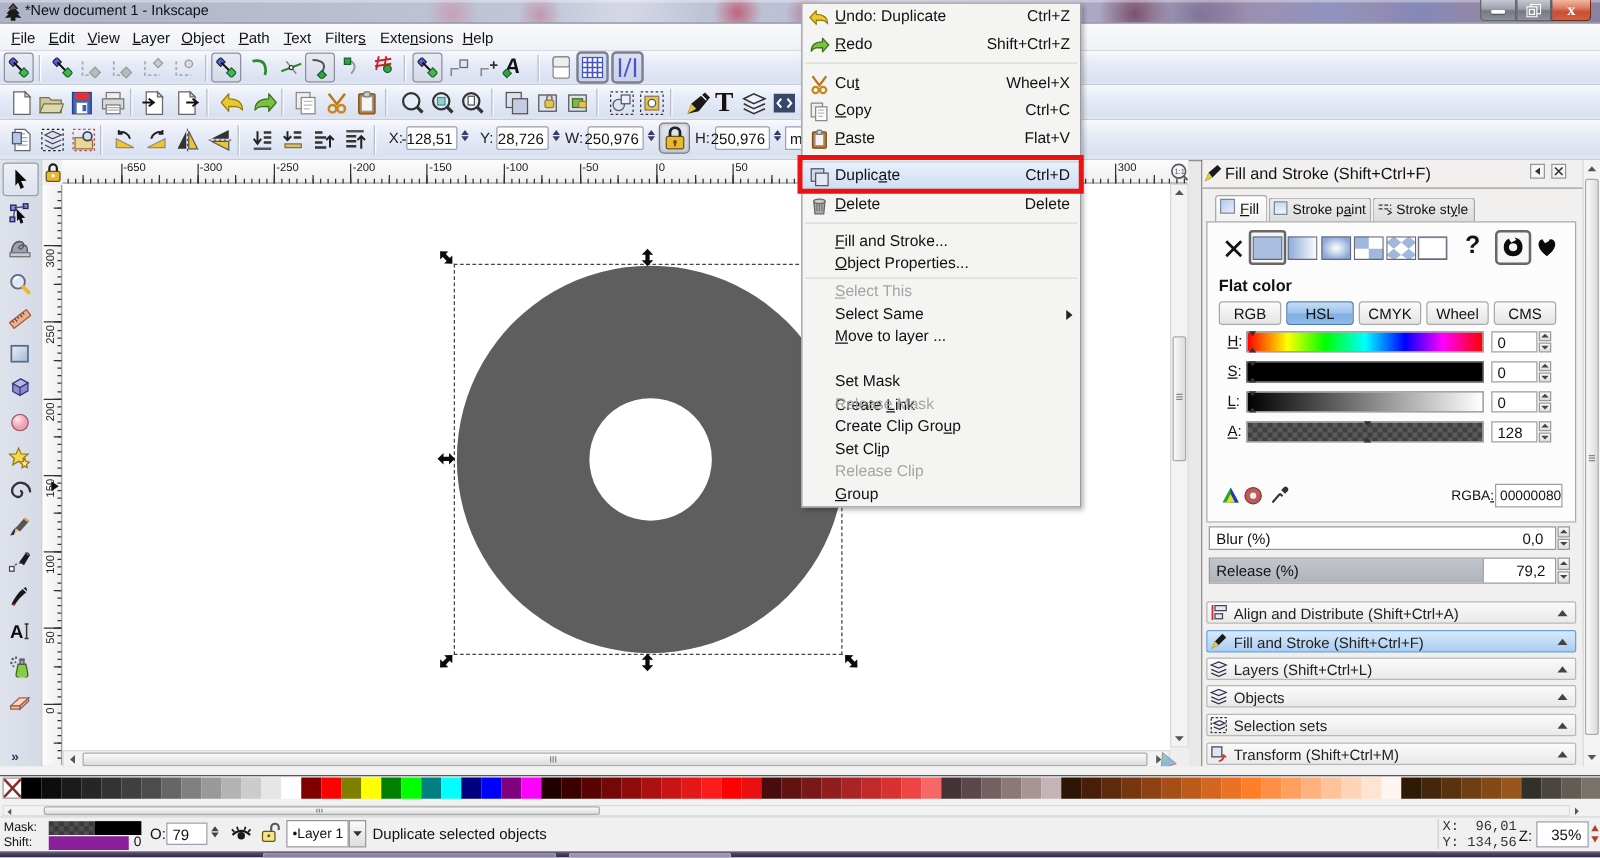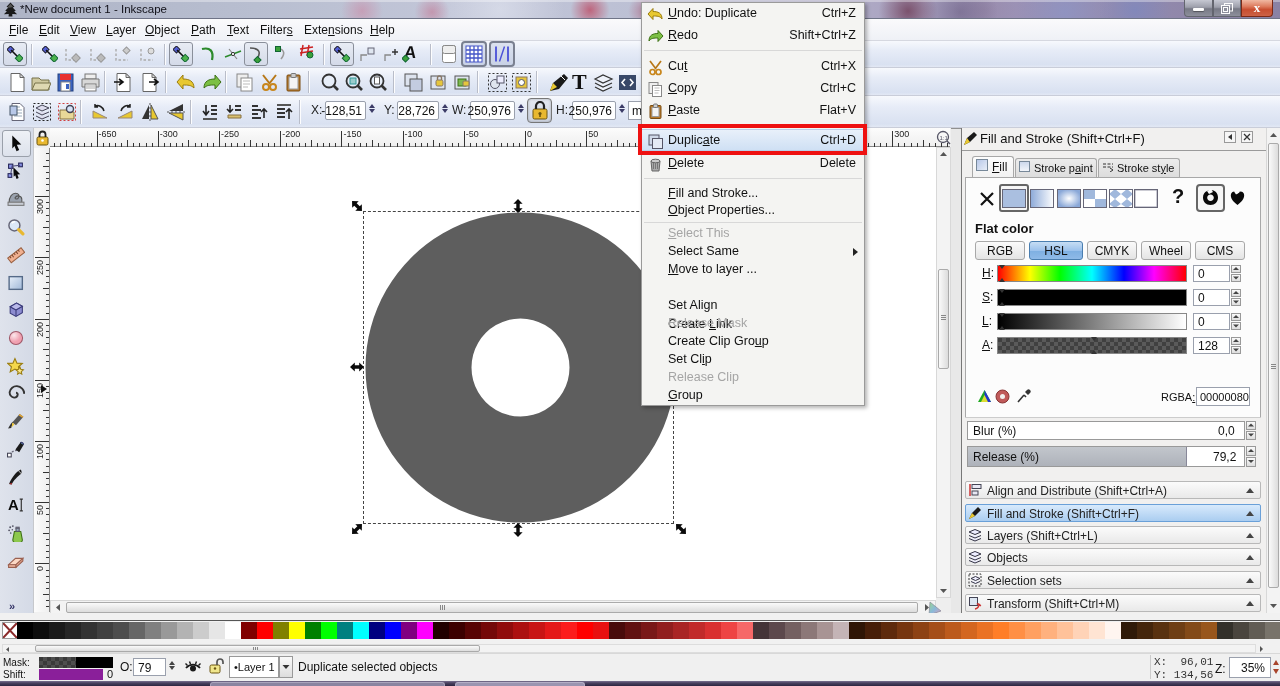--- a/index.html
+++ b/index.html
@@ -1305,21 +1305,21 @@
     <div class="sc">Shift+Ctrl+Z</div>
   </div>
 <div class="abs" style="left:644px;top:50px;width:218px;height:1px;background:#d8d8d8"></div>
 <div class="mi" style="left:641px;top:56px;width:224px;">
     <svg class="ico" style="left:6px;top:3px" width="17" height="17" viewBox="0 0 17 17">
       <path d="M3 2 l6 8 M14 2 l-6 8" stroke="#b87818" stroke-width="1.7"></path>
       <circle cx="5.5" cy="13" r="2.5" fill="none" stroke="#c8861c" stroke-width="1.7"></circle>
       <circle cx="11.5" cy="13" r="2.5" fill="none" stroke="#c8861c" stroke-width="1.7"></circle>
     </svg>
     <div class="lb">Cu<u>t</u></div>
-    <div class="sc">Ctrl+X</div>
+    <div class="sc">Wheel+X</div>
   </div>
 <div class="mi" style="left:641px;top:78px;width:224px;">
     <svg class="ico" style="left:6px;top:3px" width="17" height="17" viewBox="0 0 17 17">
       <rect x="2" y="1.5" width="9" height="11" fill="#eee" stroke="#888"></rect>
       <rect x="5.5" y="4.5" width="9" height="11" fill="#fff" stroke="#888"></rect>
       <path d="M7.5 7 h5 M7.5 9.5 h5 M7.5 12 h4" stroke="#bbb"></path>
     </svg>
     <div class="lb"><u>C</u>opy</div>
     <div class="sc">Ctrl+C</div>
   </div>
@@ -1365,21 +1365,21 @@
     <div class="lb">Select Same</div>
     <div class="abs" style="right:7px;top:7px;width:0;height:0;border-top:4px solid transparent;border-bottom:4px solid transparent;border-left:5px solid #222"></div>
   </div>
 <div class="mi" style="left:641px;top:259px;width:224px;">
     <div class="lb"><u>M</u>ove to layer ...</div>
   </div>
 <div class="mi" style="left:641px;top:277px;width:224px;margin-top:37px;">
     <div class="lb">Create <u>L</u>ink</div>
   </div>
 <div class="mi" style="left:641px;top:295px;width:224px;">
-    <div class="lb">Set Align</div>
+    <div class="lb">Set Mask</div>
   </div>
 <div class="mi gray" style="left:641px;top:313px;width:224px;">
     <div class="lb">Release Mask</div>
   </div>
 <div class="mi" style="left:641px;top:331px;width:224px;">
     <div class="lb">Create Clip Gro<u>u</u>p</div>
   </div>
 <div class="mi" style="left:641px;top:349px;width:224px;">
     <div class="lb">Set Cl<u>i</u>p</div>
   </div>

